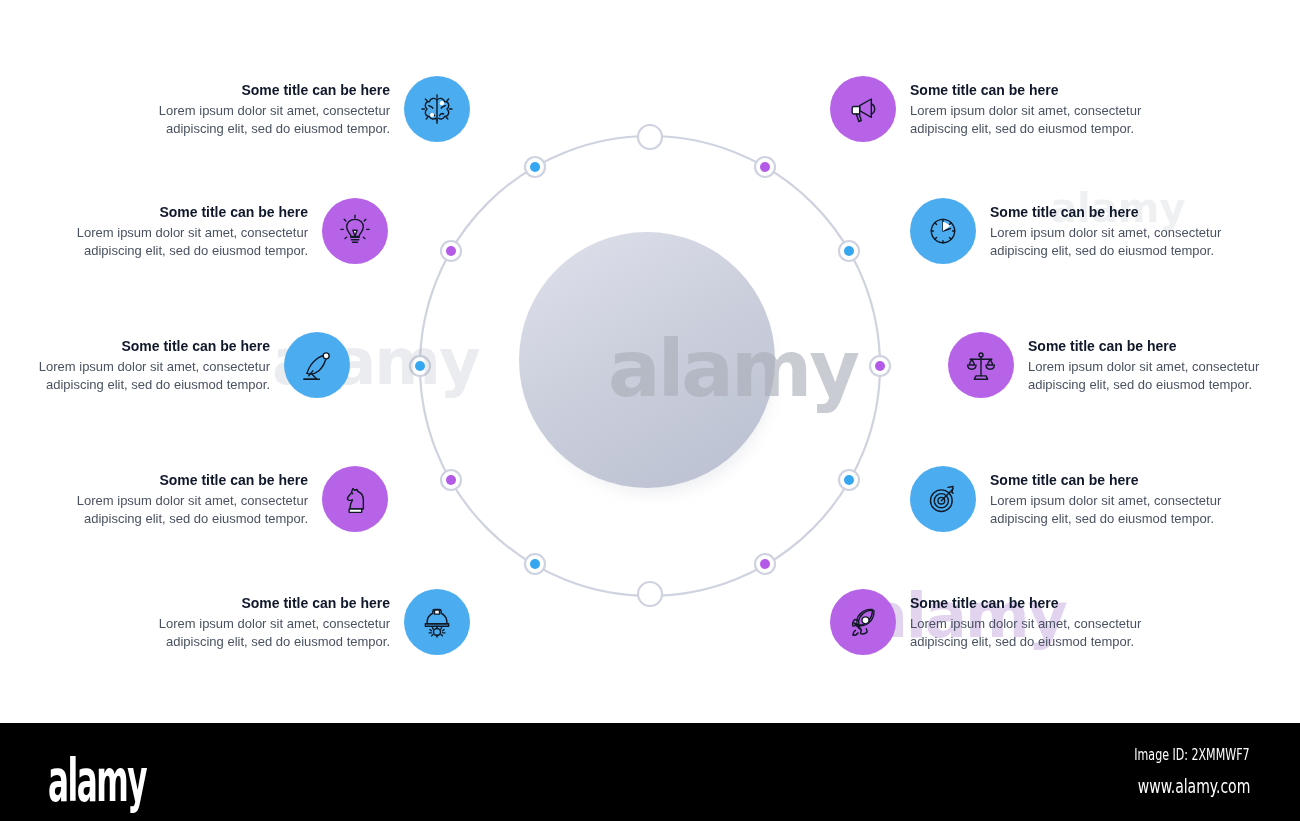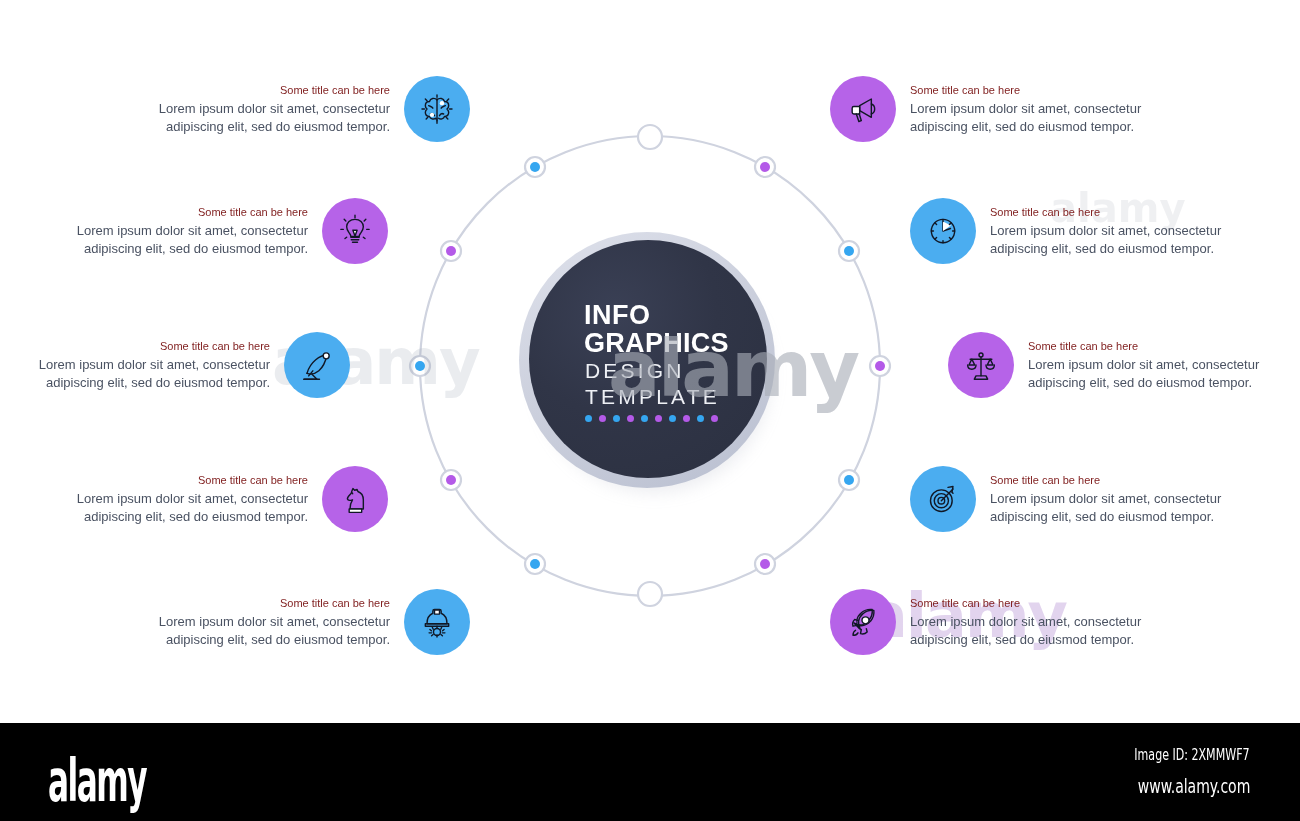--- a/index.html
+++ b/index.html
@@ -71,21 +71,21 @@
     pointer-events:none; line-height:1;
   }
 
   
   .item { position:absolute; display:flex; align-items:center; }
   .item.left  { flex-direction:row; }
   .item.right { flex-direction:row; }
   .txt { width:240px; }
   .txt.r { text-align:right; }
   .txt.l { text-align:left; }
-  .i-title { font-size:11px; font-weight:normal; color:#7f1d1d; line-height:1.3; margin-bottom:3px; }
+  .i-title { font-size:14px; font-weight:bold; color:#0f172a; line-height:1.3; margin-bottom:3px; }
   .i-desc  { font-size:13px; color:#4a5262; line-height:1.37; }
 
   .bubble {
     width:66px; height:66px; border-radius:50%;
     display:flex; align-items:center; justify-content:center;
     flex:0 0 66px;
   }
   .bubble svg { display:block; }
 
   
@@ -143,40 +143,20 @@
         <circle cx="535" cy="564" r="5" fill="#35A6F0"></circle>
         <circle cx="765" cy="564" r="10" fill="#ffffff" stroke="#CFD3DF" stroke-width="2.2"></circle>
         <circle cx="765" cy="564" r="5" fill="#B45AE8"></circle>
         <circle cx="650" cy="594" r="12" fill="#ffffff" stroke="#CFD3DF" stroke-width="2.2"></circle>
       </g>
   </svg>
 
   <div class="center-wrap">
     <div class="center-shadow"></div>
     <div class="center-rim"></div>
-    <div class="center-disc">
-      <div class="center-text">
-        <div class="ct-l1">INFO</div>
-        <div class="ct-l2">GRAPHICS</div>
-        <div class="ct-l3">DESIGN</div>
-        <div class="ct-l4">TEMPLATE</div>
-        <div class="ct-dots" id="center-dots">
-            <i style="background: rgb(53, 166, 240);"></i>
-            <i style="background: rgb(180, 90, 232);"></i>
-            <i style="background: rgb(53, 166, 240);"></i>
-            <i style="background: rgb(180, 90, 232);"></i>
-            <i style="background: rgb(53, 166, 240);"></i>
-            <i style="background: rgb(180, 90, 232);"></i>
-            <i style="background: rgb(53, 166, 240);"></i>
-            <i style="background: rgb(180, 90, 232);"></i>
-            <i style="background: rgb(53, 166, 240);"></i>
-            <i style="background: rgb(180, 90, 232);"></i>
-          </div>
-      </div>
-    </div>
   </div>
 
   <div class="wm-center">alamy</div>
   <div class="wm-left">alamy</div>
   <div class="wm-right">alamy</div>
   <div class="wm-tr">alamy</div>
 
   <div id="items-layer">
       <div class="item left" style="left: 150px; top: 76px;">
         <div class="txt r" style="margin-right: 14px;">

